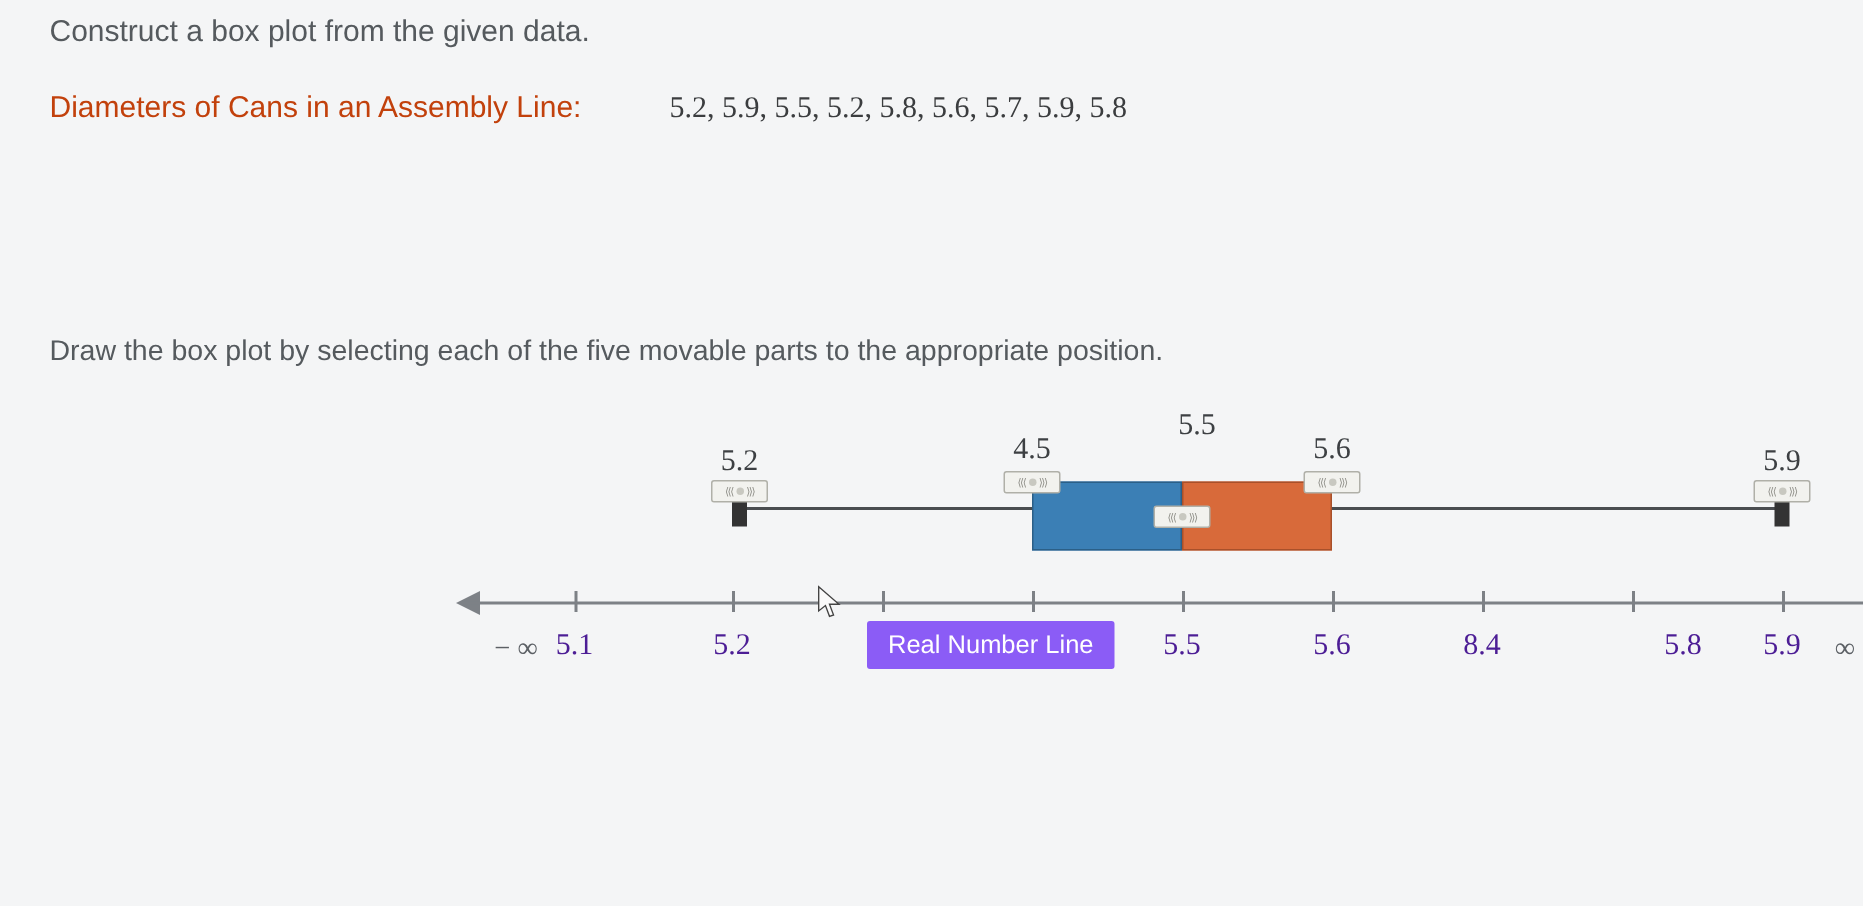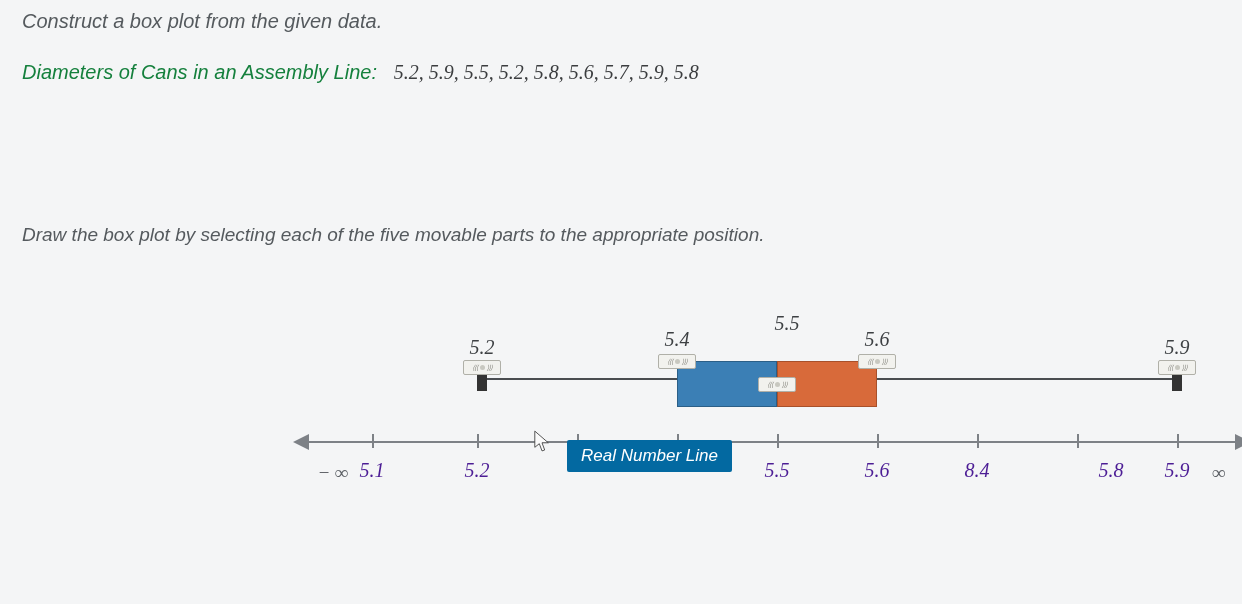--- a/index.html
+++ b/index.html
@@ -4,27 +4,27 @@
 <style>
   * { margin: 0; padding: 0; box-sizing: border-box; }
   body {
     font-family: Arial, Helvetica, sans-serif;
     background: #f4f5f6;
     width: 1242px;
     height: 604px;
     color: #5a5e63;
     overflow: hidden;
   }
-  .page { padding: 10px 22px; font-style: italic; }
+  .page { padding: 10px 33px; }
   .prompt-line { font-size: 20px; color: #555a5e; margin-bottom: 28px; }
   .data-line { font-size: 20px; color: #555a5e; margin-bottom: 140px; }
-  .data-line .label-part { color: #15803d; }
-  .data-line .values-part { color: #3b3d3f; font-family: "Times New Roman", serif; }
+  .data-line .label-part { color: #c2410c; }
+  .data-line .values-part { color: #3b3d3f; font-family: "Times New Roman", serif; margin-left: 42px; }
   .answer-heading { font-size: 19px; font-weight: bold; color: #4b4f53; margin-bottom: 48px; }
-  .instruction { font-size: 19px; color: #555a5e; margin-bottom: 70px; }
+  .instruction { font-size: 19px; color: #555a5e; margin-bottom: 30px; }
 
   .canvas {
     position: relative;
     width: 950px;
     height: 170px;
     margin-left: 275px;
   }
 
   
   .axis {
@@ -65,22 +65,22 @@
     position: absolute;
     top: 146px;
     font-family: "Times New Roman", serif;
     font-size: 19px;
     color: #5c6065;
     transform: translateX(-50%);
   }
 
   .rnl-badge {
     position: absolute;
-    top: 124px;
-    background: #0369a1;
+    top: 138px;
+    background: #8b5cf6;
     color: #fff;
     font-size: 17px;
     padding: 6px 14px;
     border-radius: 2px;
     white-space: nowrap;
   }
 
   
   .whisker-line {
     position: absolute;
@@ -187,21 +187,21 @@
         <span class="dot"></span>
       </div>
     <div class="handle" style="left:580px; top:38px;">
         <span class="dot"></span>
       </div>
     <div class="handle" style="left:880px; top:44px;">
         <span class="dot"></span>
       </div>
 
     <div class="value-label" style="left:185px; top:20px;">5.2</div>
-    <div class="value-label" style="left:380px; top:12px;">5.4</div>
+    <div class="value-label" style="left:380px; top:12px;">4.5</div>
     <div class="value-label" style="left:490px; top:-4px;">5.5</div>
     <div class="value-label" style="left:580px; top:12px;">5.6</div>
     <div class="value-label" style="left:880px; top:20px;">5.9</div>
 
     <div class="arrow-left"></div>
     <div class="axis"></div>
     <div class="arrow-right"></div>
 
     <div class="inf-label" style="left:36px;">− ∞</div>
     <div class="inf-label" style="left:922px;">∞</div>

